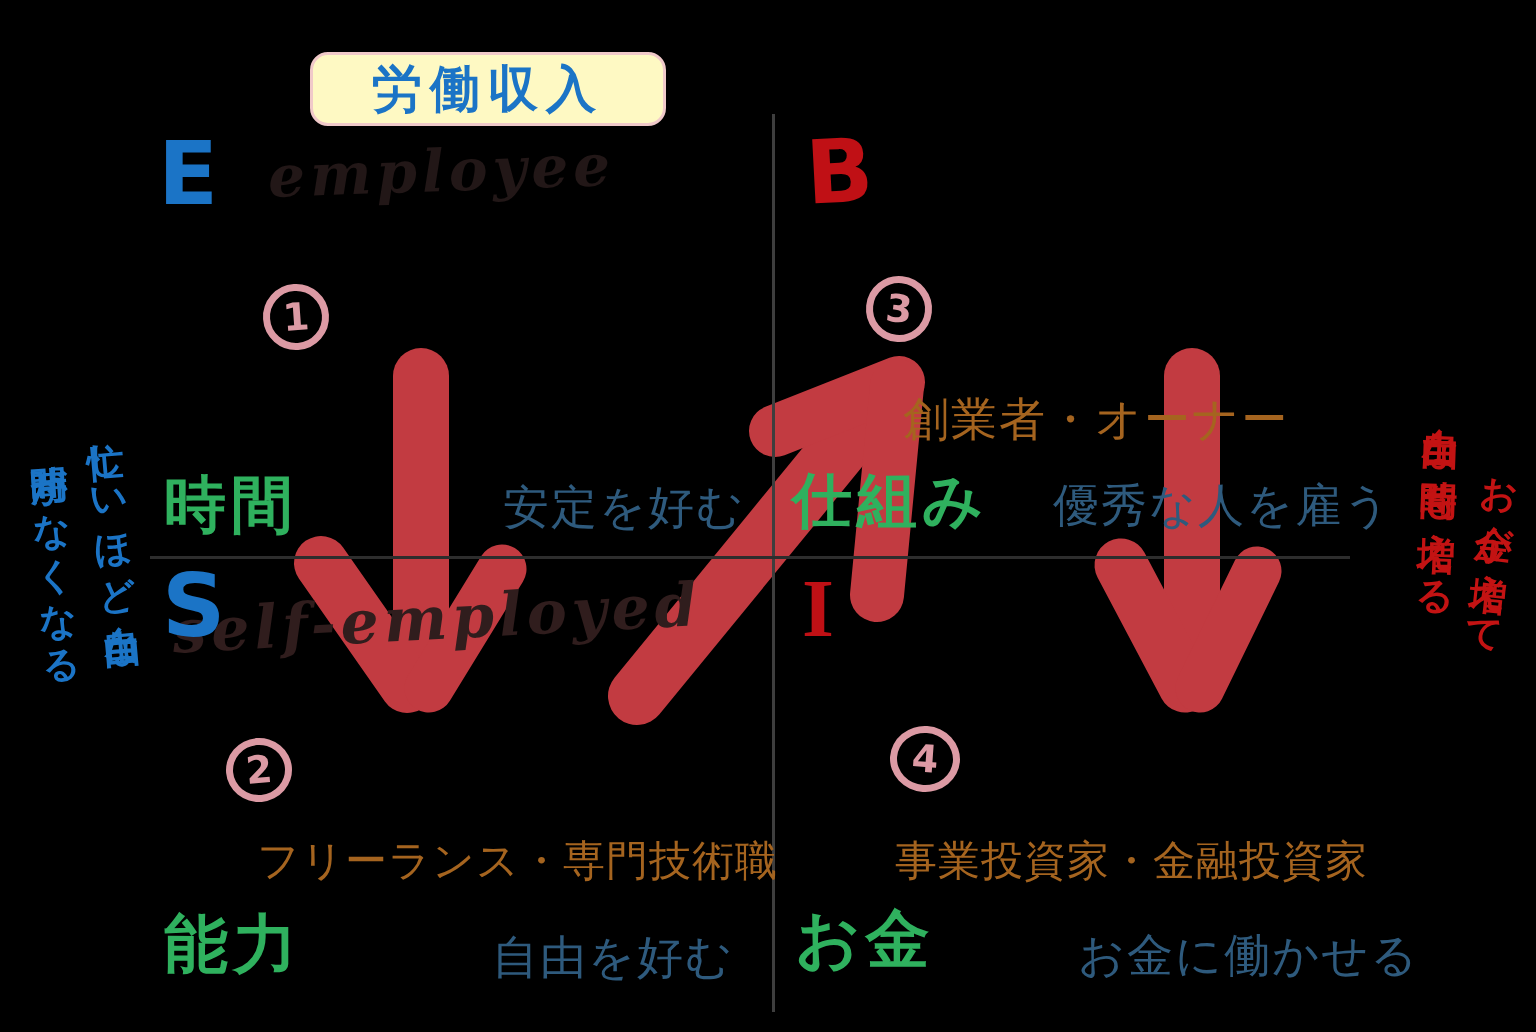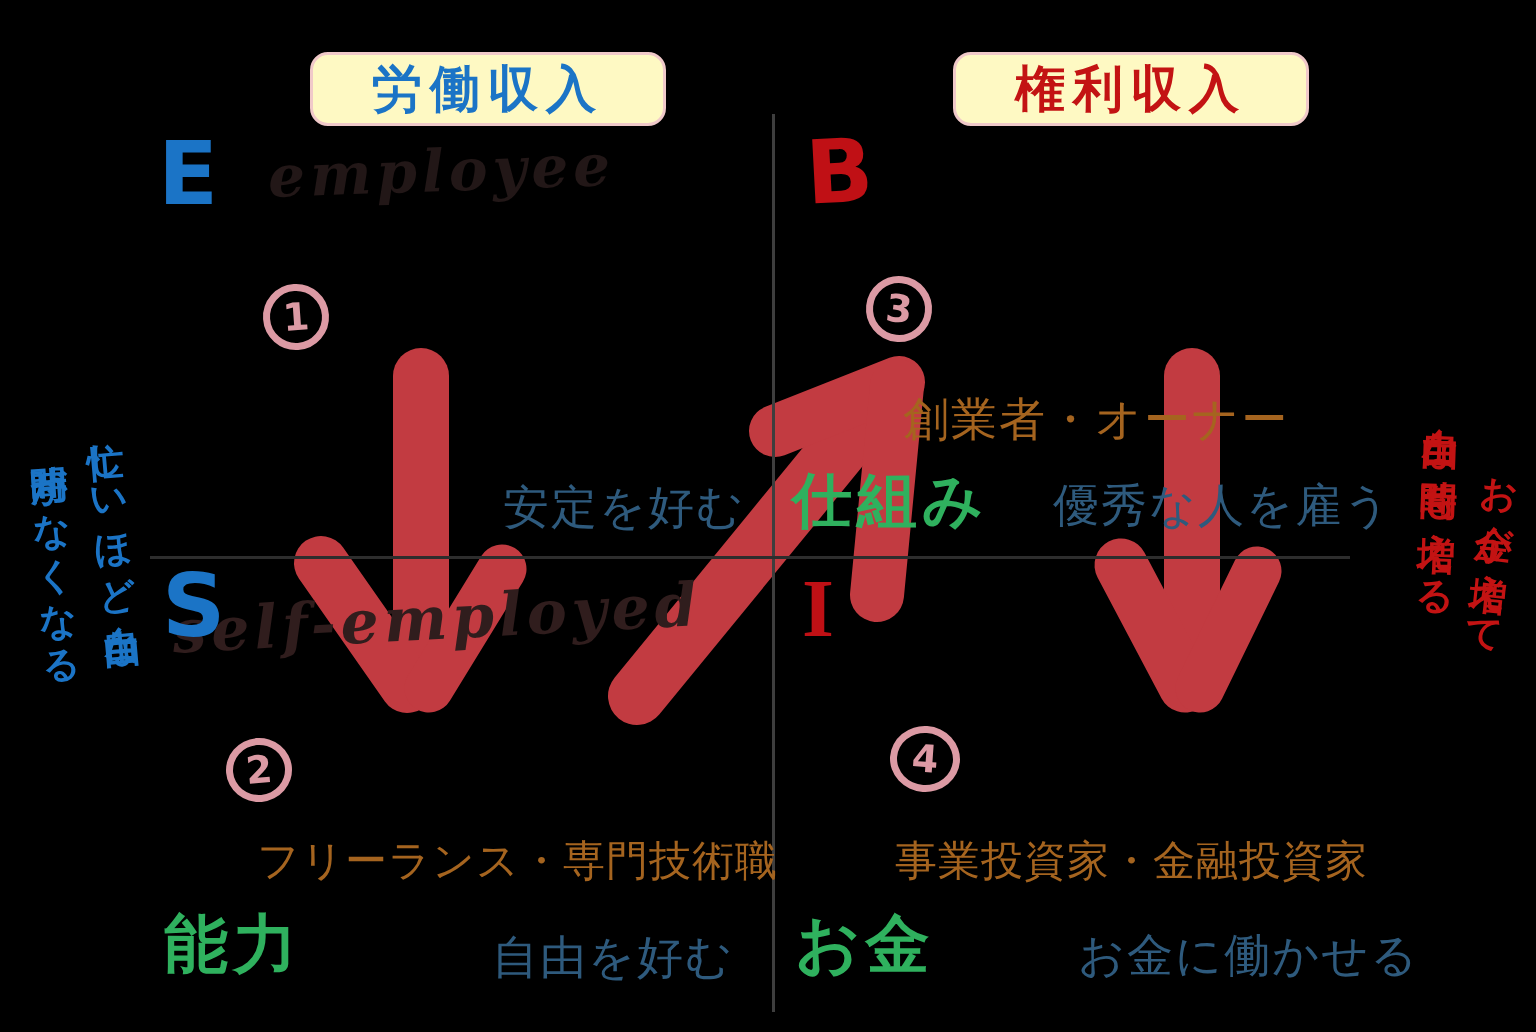--- a/index.html
+++ b/index.html
@@ -72,54 +72,52 @@
 
   <div class="axis" style="left:772px;top:114px;width:3px;height:898px;background:#3e3e3e;"></div>
   <div class="axis" style="left:150px;top:556px;width:1200px;height:3px;background:#2d2d2d;"></div>
 
   <div class="abs script-overlay txt" style="left:268px;top:142px;font-size:58px;color:#221717;transform:rotate(-2deg);">employee</div>
   <div class="abs script-overlay txt" style="left:172px;top:588px;font-size:60px;color:#301d1d;transform:rotate(-3deg);">self-employed</div>
 
   <div class="label-box" style="left:310px;">
     <span class="label-text blue">労働収入</span>
   </div>
-  <div class="label-box" style="left:953px;">
-    <span class="label-text red-label">権利収入</span>
-  </div>
 
   <div class="abs qletter blue txt" style="left:158px;top:130px;">E</div>
   <div class="abs qletter blue txt" style="left:162px;top:562px;">S</div>
   <div class="abs qletter red-bright txt" style="left:806px;top:128px;transform:rotate(-3deg);">B</div>
   <div class="abs qletter red-bright serifI txt" style="left:802px;top:568px;font-size:82px;">I</div>
 
   <div class="numcircle txt" style="left:263px;top:284px;width:52px;height:52px;transform:rotate(-4deg);">
     <span>1</span>
   </div>
   <div class="numcircle txt" style="left:866px;top:276px;width:52px;height:52px;transform:rotate(6deg);">
     <span>3</span>
   </div>
   <div class="numcircle txt" style="left:226px;top:738px;width:52px;height:50px;transform:rotate(-5deg);">
     <span>2</span>
   </div>
   <div class="numcircle txt" style="left:890px;top:726px;width:56px;height:52px;transform:rotate(4deg);">
     <span>4</span>
   </div>
 
+  <div class="abs asset green txt" style="left:164px;top:474px;">時間</div>
   <div class="abs trait navy txt" style="left:503px;top:484px;">安定を好む</div>
 
   <div class="abs role brown txt" style="left:903px;top:396px;">創業者・オーナー</div>
   <div class="abs asset green txt" style="left:792px;top:470px;font-size:60px;">仕組み</div>
   <div class="abs trait navy txt" style="left:1053px;top:482px;">優秀な人を雇う</div>
 
   <div class="abs role-sm brown txt" style="left:222px;top:840px;">フリーランス・専門技術職</div>
   <div class="abs trait navy txt" style="left:492px;top:934px;">自由を好む</div>
   <div class="abs asset green txt" style="left:164px;top:912px;font-size:64px;">能力</div>
 
   <div class="abs role-sm brown txt" style="left:860px;top:840px;">事業投資家・金融投資家</div>
-  <div class="abs asset green txt" style="left:795px;top:912px;font-size:64px;">お金</div>
+  <div class="abs asset green txt" style="left:795px;top:912px;font-size:64px;font-family:Liberation Mono, monospace;">お金</div>
   <div class="abs trait navy txt" style="left:1078px;top:932px;">お金に働かせる</div>
 
   <div class="abs vtext blue txt" style="left:80px;top:414px;transform:rotate(-5deg);">忙しいほど自由な</div>
   <div class="abs vtext blue txt" style="left:24px;top:436px;transform:rotate(-4deg);">時間がなくなる</div>
   <div class="abs vtext red-label txt" style="left:1482px;top:452px;transform:rotate(6deg);">お金が増えて</div>
   <div class="abs vtext red-label txt" style="left:1420px;top:398px;font-size:38px;transform:rotate(2deg);">自由な時間も増える</div>
 
 </div>
 
 </body></html>

